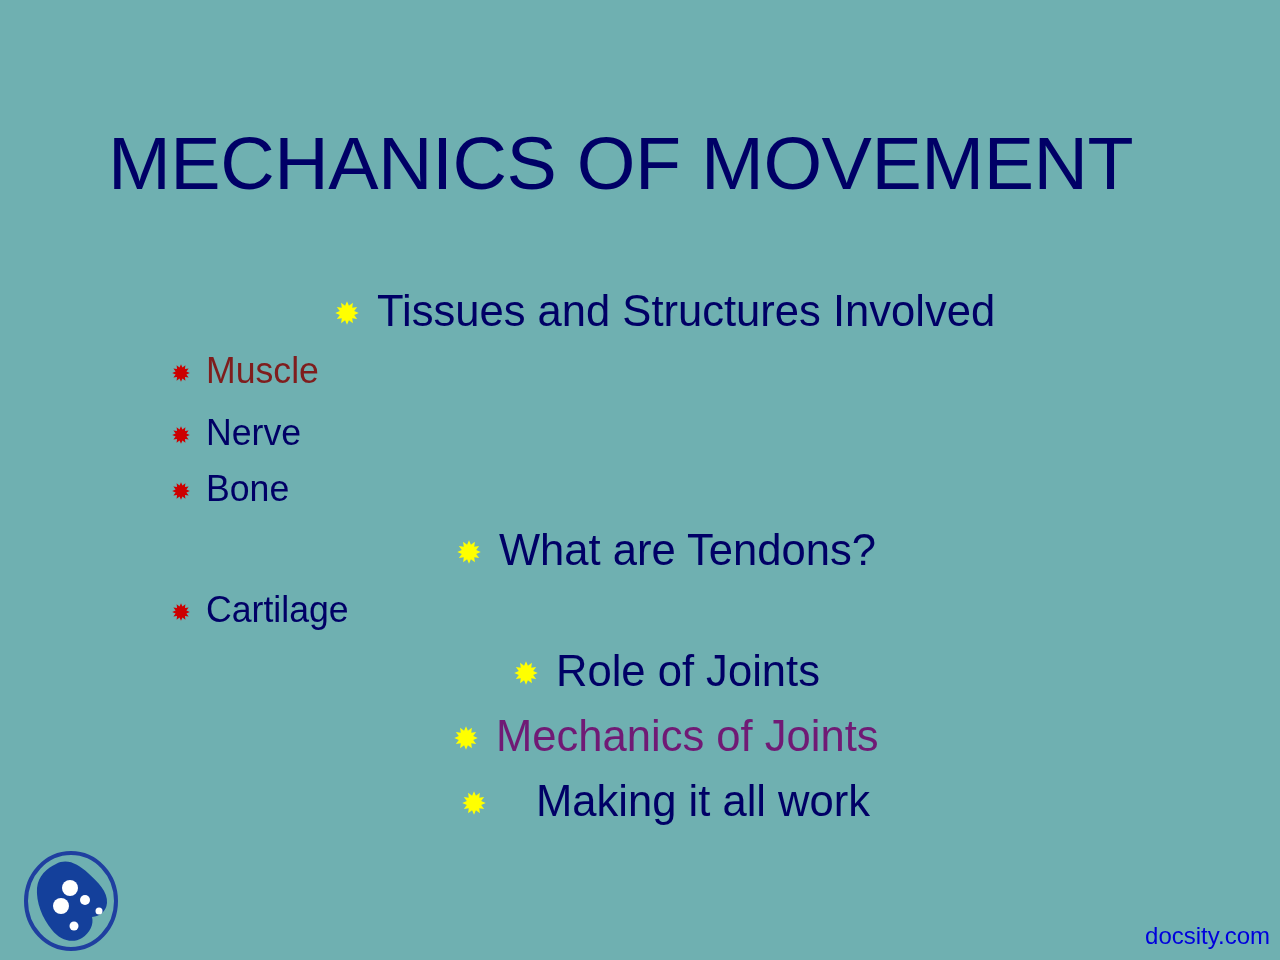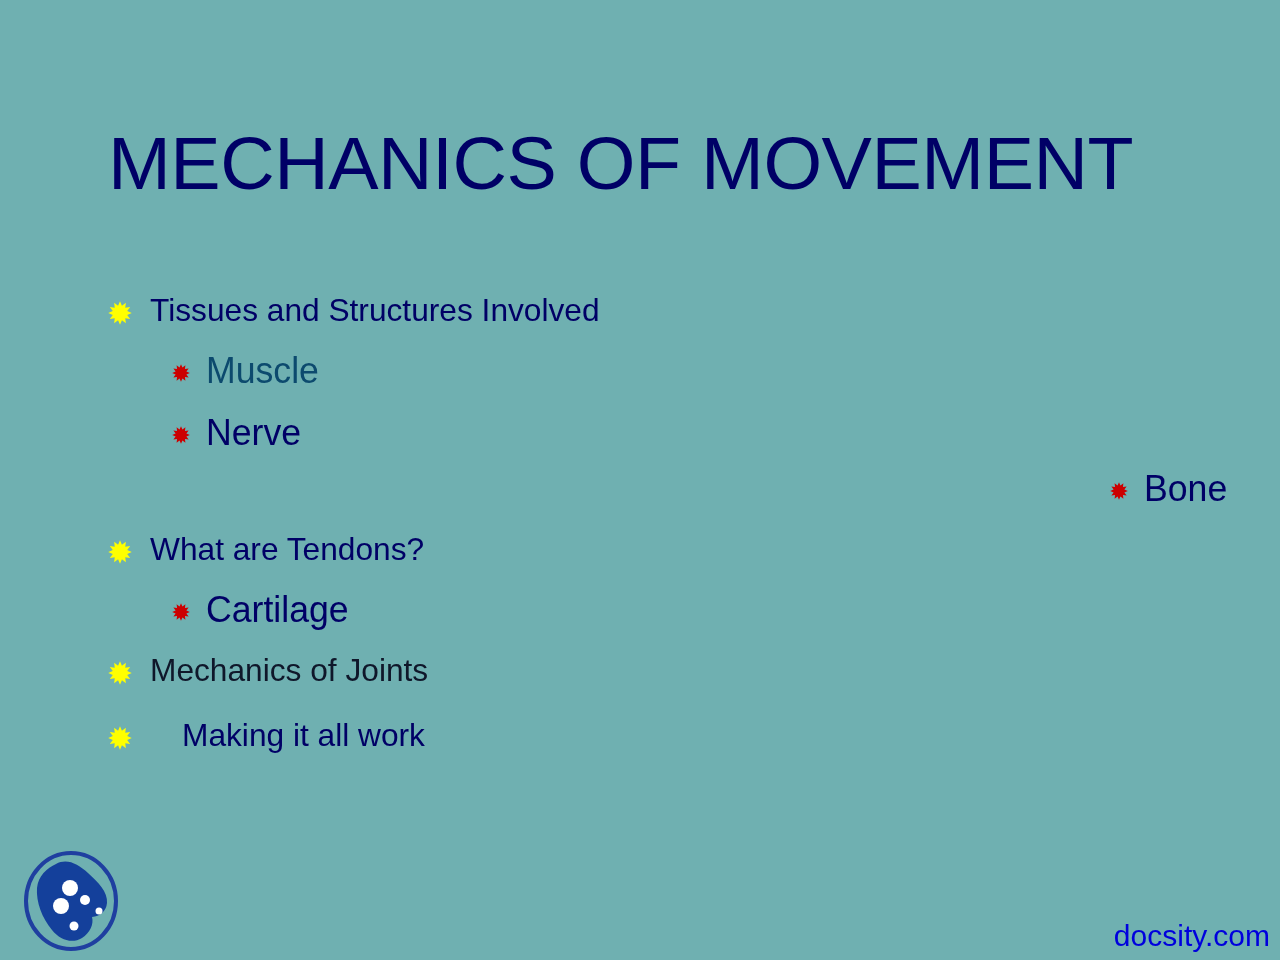--- a/index.html
+++ b/index.html
@@ -53,22 +53,23 @@
     display: flex;
     align-items: center;
     color: #000066;
     font-family: "Liberation Sans", sans-serif;
     font-weight: 400;
     white-space: nowrap;
   }
 
   .bullet-row.level-1 {
     height: 65px;
-    font-size: 32px;
+    font-size: 44px;
     padding-left: 0px;
+    justify-content: center;
   }
 
   .bullet-row.level-2 {
     height: 56px;
     font-size: 36px;
     padding-left: 64px;
   }
 
   .bullet-mark {
     flex: 0 0 auto;
@@ -107,21 +108,21 @@
   }
   #logo svg { display: block; width: 100%; height: 100%; }
 
   
   #watermark {
     position: absolute;
     right: 10px;
     top: 920px;
     color: #0000dd;
     font-family: "Liberation Sans", sans-serif;
-    font-size: 30px;
+    font-size: 24px;
     line-height: 32px;
     white-space: nowrap;
     letter-spacing: 0px;
   }
 </style>
 </head>
 <body>
 
 <div id="slide" style="background: rgb(111, 176, 177);">
 
@@ -129,37 +130,37 @@
 
   <div id="bullet-list">
       <div class="bullet-row level-1" style="color: rgb(0, 0, 102);">
         <span class="bullet-mark">
           <svg viewBox="0 0 100 100" xmlns="http://www.w3.org/2000/svg">
             <polygon points="50.00,1.00 58.02,20.06 74.50,7.56 71.92,28.08 92.44,25.50 79.94,41.98 99.00,50.00 79.94,58.02 92.44,74.50 71.92,71.92 74.50,92.44 58.02,79.94 50.00,99.00 41.98,79.94 25.50,92.44 28.08,71.92 7.56,74.50 20.06,58.02 1.00,50.00 20.06,41.98 7.56,25.50 28.08,28.08 25.50,7.56 41.98,20.06" fill="#ffff00"></polygon>
           </svg>
         </span>
         <span class="bullet-text">Tissues and Structures Involved</span>
       </div>
-      <div class="bullet-row level-2" style="color: #0c4a6e;">
+      <div class="bullet-row level-2" style="color: #7f1d1d;">
         <span class="bullet-mark">
           <svg viewBox="0 0 100 100" xmlns="http://www.w3.org/2000/svg">
             <polygon points="50.00,1.00 58.02,20.06 74.50,7.56 71.92,28.08 92.44,25.50 79.94,41.98 99.00,50.00 79.94,58.02 92.44,74.50 71.92,71.92 74.50,92.44 58.02,79.94 50.00,99.00 41.98,79.94 25.50,92.44 28.08,71.92 7.56,74.50 20.06,58.02 1.00,50.00 20.06,41.98 7.56,25.50 28.08,28.08 25.50,7.56 41.98,20.06" fill="#cc0000"></polygon>
           </svg>
         </span>
         <span class="bullet-text">Muscle</span>
       </div>
       <div class="bullet-row level-2" style="color: rgb(0, 0, 102); margin-top: 6px;">
         <span class="bullet-mark">
           <svg viewBox="0 0 100 100" xmlns="http://www.w3.org/2000/svg">
             <polygon points="50.00,1.00 58.02,20.06 74.50,7.56 71.92,28.08 92.44,25.50 79.94,41.98 99.00,50.00 79.94,58.02 92.44,74.50 71.92,71.92 74.50,92.44 58.02,79.94 50.00,99.00 41.98,79.94 25.50,92.44 28.08,71.92 7.56,74.50 20.06,58.02 1.00,50.00 20.06,41.98 7.56,25.50 28.08,28.08 25.50,7.56 41.98,20.06" fill="#cc0000"></polygon>
           </svg>
         </span>
         <span class="bullet-text">Nerve</span>
       </div>
-      <div class="bullet-row level-2" style="color: rgb(0, 0, 102); justify-content: flex-end;">
+      <div class="bullet-row level-2" style="color: rgb(0, 0, 102);">
         <span class="bullet-mark">
           <svg viewBox="0 0 100 100" xmlns="http://www.w3.org/2000/svg">
             <polygon points="50.00,1.00 58.02,20.06 74.50,7.56 71.92,28.08 92.44,25.50 79.94,41.98 99.00,50.00 79.94,58.02 92.44,74.50 71.92,71.92 74.50,92.44 58.02,79.94 50.00,99.00 41.98,79.94 25.50,92.44 28.08,71.92 7.56,74.50 20.06,58.02 1.00,50.00 20.06,41.98 7.56,25.50 28.08,28.08 25.50,7.56 41.98,20.06" fill="#cc0000"></polygon>
           </svg>
         </span>
         <span class="bullet-text">Bone</span>
       </div>
       <div class="bullet-row level-1" style="color: rgb(0, 0, 102);">
         <span class="bullet-mark">
           <svg viewBox="0 0 100 100" xmlns="http://www.w3.org/2000/svg">
@@ -169,21 +170,29 @@
         <span class="bullet-text">What are Tendons?</span>
       </div>
       <div class="bullet-row level-2" style="color: rgb(0, 0, 102);">
         <span class="bullet-mark">
           <svg viewBox="0 0 100 100" xmlns="http://www.w3.org/2000/svg">
             <polygon points="50.00,1.00 58.02,20.06 74.50,7.56 71.92,28.08 92.44,25.50 79.94,41.98 99.00,50.00 79.94,58.02 92.44,74.50 71.92,71.92 74.50,92.44 58.02,79.94 50.00,99.00 41.98,79.94 25.50,92.44 28.08,71.92 7.56,74.50 20.06,58.02 1.00,50.00 20.06,41.98 7.56,25.50 28.08,28.08 25.50,7.56 41.98,20.06" fill="#cc0000"></polygon>
           </svg>
         </span>
         <span class="bullet-text">Cartilage</span>
       </div>
-      <div class="bullet-row level-1" style="color: #0f172a;">
+      <div class="bullet-row level-1" style="color: rgb(0, 0, 102);">
+        <span class="bullet-mark">
+          <svg viewBox="0 0 100 100" xmlns="http://www.w3.org/2000/svg">
+            <polygon points="50.00,1.00 58.02,20.06 74.50,7.56 71.92,28.08 92.44,25.50 79.94,41.98 99.00,50.00 79.94,58.02 92.44,74.50 71.92,71.92 74.50,92.44 58.02,79.94 50.00,99.00 41.98,79.94 25.50,92.44 28.08,71.92 7.56,74.50 20.06,58.02 1.00,50.00 20.06,41.98 7.56,25.50 28.08,28.08 25.50,7.56 41.98,20.06" fill="#ffff00"></polygon>
+          </svg>
+        </span>
+        <span class="bullet-text">Role of Joints</span>
+      </div>
+      <div class="bullet-row level-1" style="color: #701a75;">
         <span class="bullet-mark">
           <svg viewBox="0 0 100 100" xmlns="http://www.w3.org/2000/svg">
             <polygon points="50.00,1.00 58.02,20.06 74.50,7.56 71.92,28.08 92.44,25.50 79.94,41.98 99.00,50.00 79.94,58.02 92.44,74.50 71.92,71.92 74.50,92.44 58.02,79.94 50.00,99.00 41.98,79.94 25.50,92.44 28.08,71.92 7.56,74.50 20.06,58.02 1.00,50.00 20.06,41.98 7.56,25.50 28.08,28.08 25.50,7.56 41.98,20.06" fill="#ffff00"></polygon>
           </svg>
         </span>
         <span class="bullet-text">Mechanics of Joints</span>
       </div>
       <div class="bullet-row level-1" style="color: rgb(0, 0, 102); gap: 32px;">
         <span class="bullet-mark">
           <svg viewBox="0 0 100 100" xmlns="http://www.w3.org/2000/svg">

